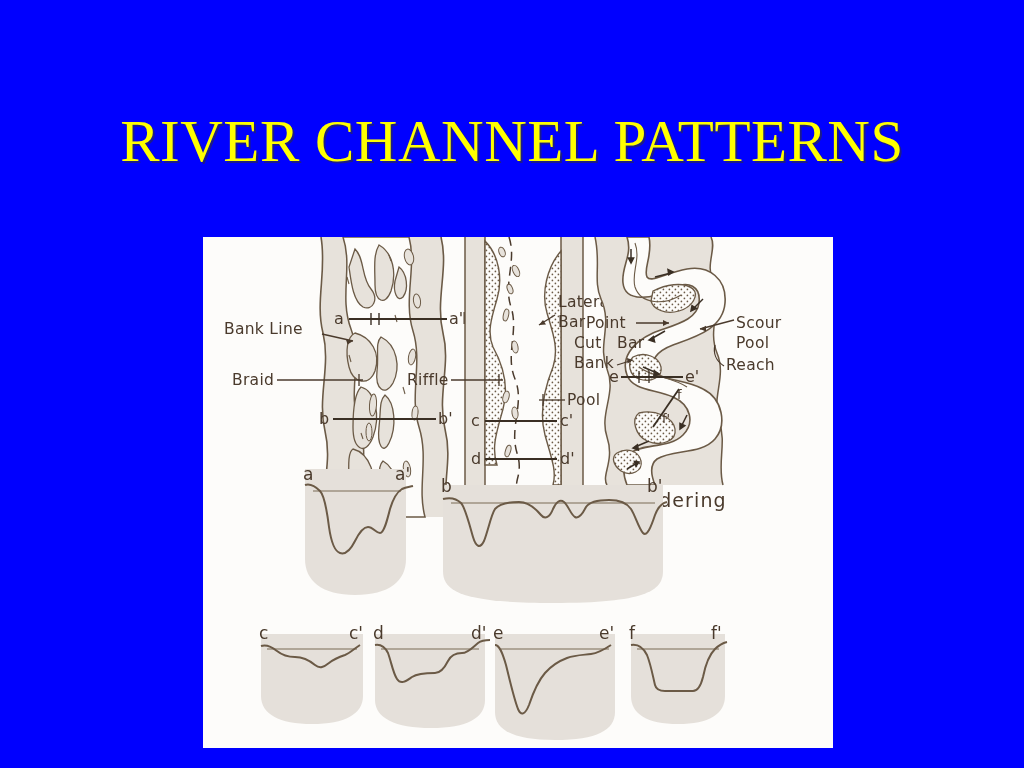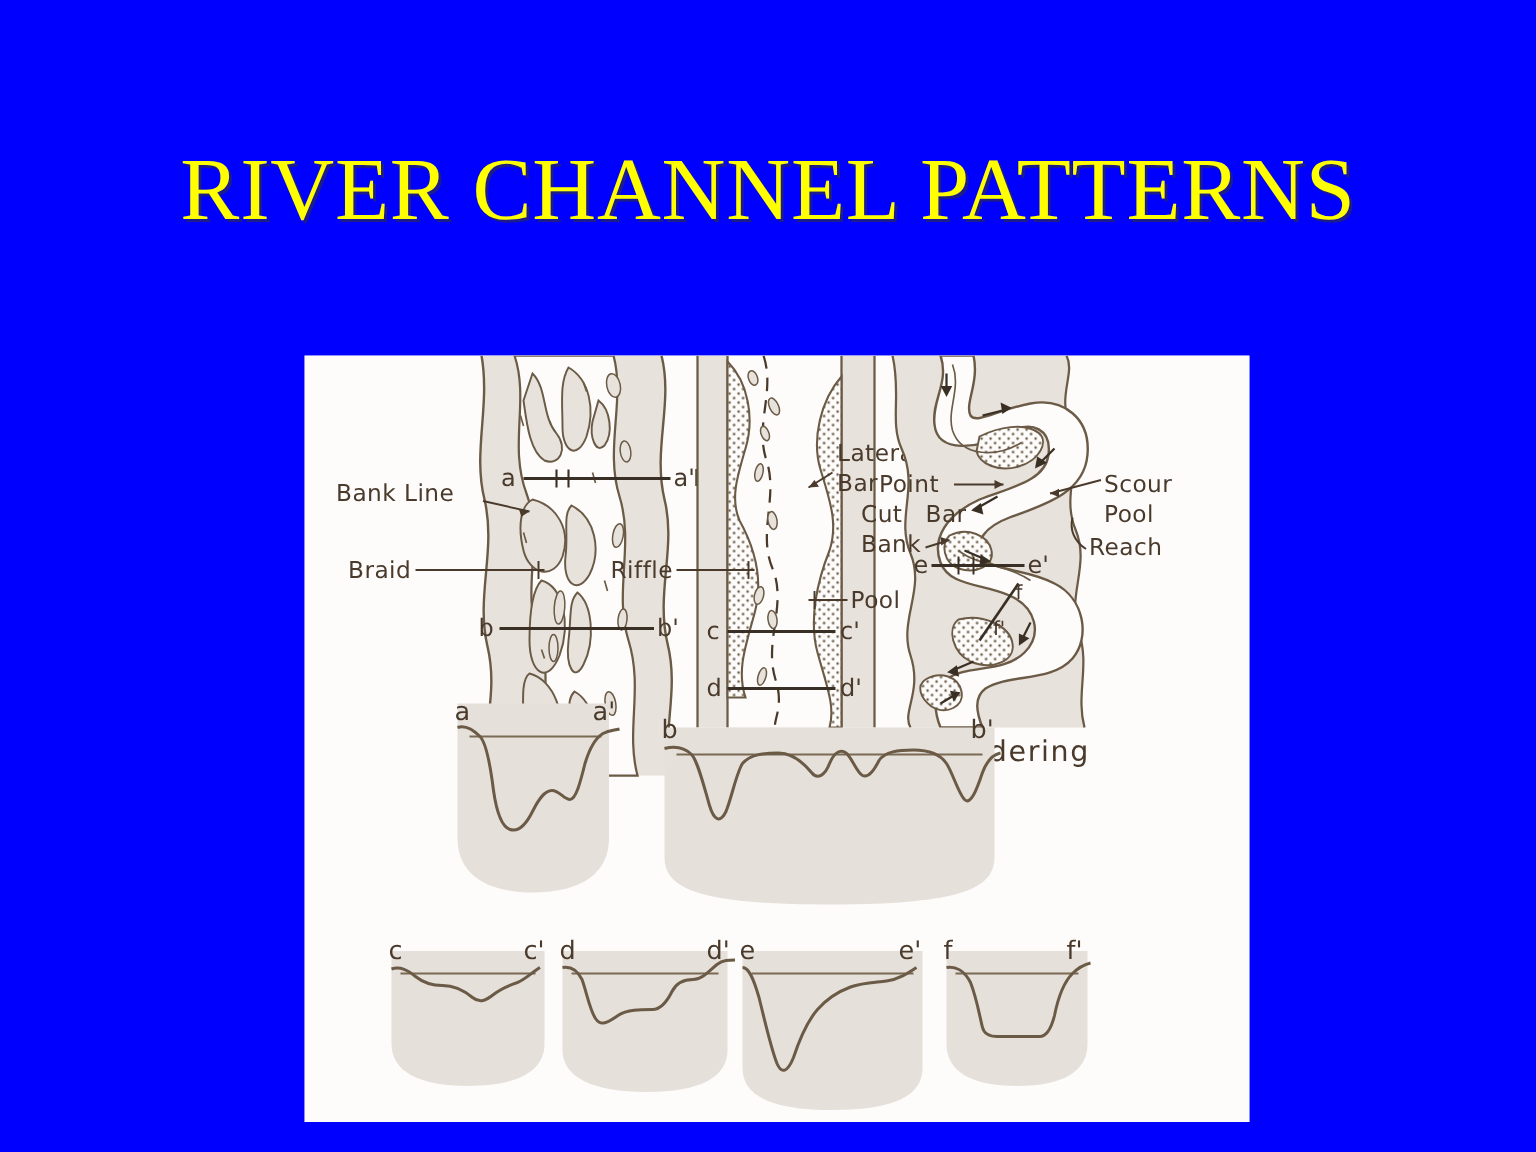--- a/index.html
+++ b/index.html
@@ -20,21 +20,21 @@
     position: absolute;
     inset: 0;
     width: 1024px;
     height: 768px;
   }
 
   
   .slide-title {
     position: absolute;
     left: 0;
-    top: 96px;
+    top: 111px;
     width: 1024px;
     text-align: center;
     font-family: "Liberation Serif", serif;
     font-size: 59px;
     line-height: 1.05;
     color: #ffff00;
     letter-spacing: 0.5px;
     text-shadow: 2px 2px 0 #1c1c8a;
     white-space: nowrap;
     user-select: none;

